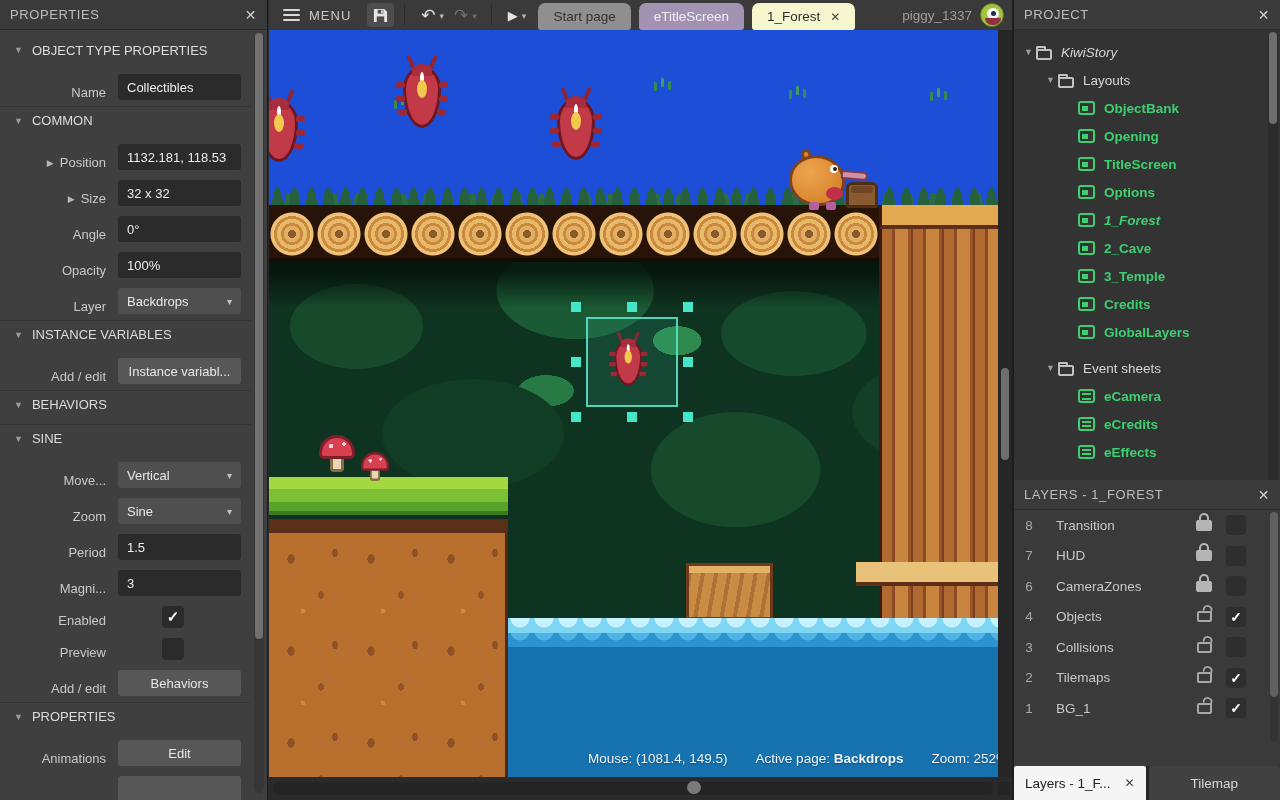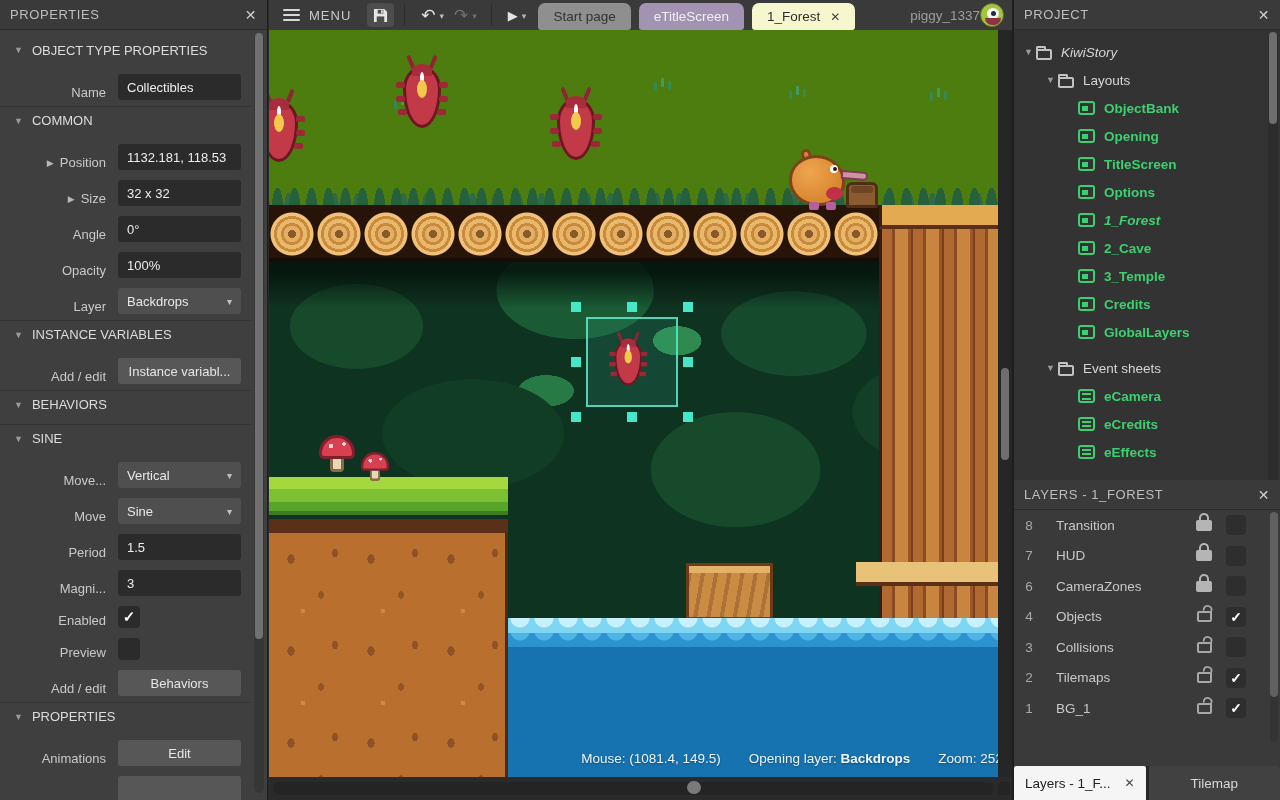--- a/index.html
+++ b/index.html
@@ -13,21 +13,21 @@
   .pclose{margin-left:auto;color:#cfcfcf;font-size:14px;cursor:default;}
 
   
   .left-panel{position:absolute;left:0;top:0;width:268px;height:800px;background:#3f3f3f;
               border-right:1px solid #1d1d1d;overflow:hidden;}
   .left-panel .body{position:relative;padding-right:16px;}
   .psec{margin-top:6px;height:28px;display:flex;align-items:center;gap:9px;padding-left:14px;
         color:#dcdcdc;font-size:13px;border-top:1px solid #343434;}
   .psec .tri{color:#9a9a9a;font-size:9px;}
   .prow{height:36px;display:flex;align-items:flex-end;padding-right:10px;margin-left:12px;}
-  .prow.short{height:32px;}
+  .prow.short{height:32px;gap:44px;}
   .plabel{width:106px;flex:none;display:flex;justify-content:flex-end;align-items:center;gap:6px;
           color:#c9c9c9;font-size:13px;padding-right:12px;}
   .rexp{color:#b8b8b8;font-size:9px;}
   .pfield{flex:1;height:26px;background:#2b2b2b;border-radius:3px;color:#ededed;font-size:13px;
           display:flex;align-items:center;padding:0 9px;overflow:hidden;white-space:nowrap;}
   .pfield.drop{background:#4f4f4f;justify-content:space-between;color:#e8e8e8;}
   .drop .dcaret{color:#c2c2c2;font-size:10px;}
   .pbtn{flex:1;height:26px;background:#575757;border-radius:3px;color:#e6e6e6;font-size:13px;
         display:flex;align-items:center;justify-content:center;overflow:hidden;white-space:nowrap;}
   .pcheck{width:22px;height:22px;background:#2b2b2b;border-radius:4px;display:flex;align-items:center;
@@ -48,29 +48,29 @@
   .ticon.play{font-size:13px;}
   .tcaret{color:#b5b5b5;font-size:9px;margin:2px 4px 0 2px;}
   .disabled{color:#707070!important;}
   .tabs{display:flex;gap:8px;margin-left:8px;height:30px;align-items:flex-end;}
   .ttab{height:27px;border-radius:7px 7px 3px 3px;display:flex;align-items:center;gap:10px;
         padding:0 15px;font-size:13.5px;}
   .ttab.gray{background:#8f8f8f;color:#333;}
   .ttab.purple{background:#a293b2;color:#f2eef6;}
   .ttab.active{background:#f6f6cf;color:#2e2e2e;}
   .ttab .tclose{font-size:12px;color:#444;}
-  .tb-right{margin-left:auto;display:flex;align-items:center;gap:0;padding-right:8px;}
+  .tb-right{margin-left:auto;display:flex;align-items:center;gap:8px;padding-right:8px;}
   .username{color:#9e9e9e;font-size:13.5px;}
   .avatar{width:24px;height:24px;border-radius:50%;background:#a3c43e;position:relative;overflow:hidden;border:1px solid #5d7423;}
   .avatar .eye{position:absolute;top:4px;left:6px;width:12px;height:11px;background:#f4f4f4;border-radius:50%;}
   .avatar .pupil{position:absolute;top:7px;left:10px;width:5px;height:5px;background:#203040;border-radius:50%;}
   .avatar .mouth{position:absolute;bottom:1px;left:4px;width:16px;height:7px;background:#8e3340;border-radius:0 0 8px 8px;}
 
   
-  .canvas{position:absolute;left:0;top:30px;width:873px;height:747px;overflow:hidden;background:#4d7c0f;}
+  .canvas{position:absolute;left:0;top:30px;width:873px;height:747px;overflow:hidden;background:#1d4ed8;}
   .speck, .speck2{position:absolute;width:3px;height:9px;background:#3f9c5c;border-radius:1px;}
   .speck2{box-shadow:7px 3px 0 #358a52, -7px 4px 0 #358a52;}
   .tufts{position:absolute;left:0;top:131px;width:100%;height:45px;
          background:radial-gradient(9px 30px at 50% 100%, #27603d 60%, rgba(0,0,0,0) 61%) repeat-x,
                     radial-gradient(7px 22px at 50% 100%, #2c6b44 60%, rgba(0,0,0,0) 61%) repeat-x;
          background-size:17px 45px, 23px 36px;background-position:bottom left, 8px bottom;}
   .jungle{position:absolute;left:0;top:232px;width:729px;height:358px;background-color:#0f3321;
     background-image:
       linear-gradient(180deg, rgba(5,18,11,.85) 0 10px, rgba(5,18,11,0) 46px),
       radial-gradient(110px 70px at 12% 18%, #164a2b 0 60%, rgba(0,0,0,0) 61%),
@@ -280,21 +280,21 @@
         <span>SINE</span>
       </div>
       <div class="prow">
         <span class="plabel">Move...</span>
         <div class="pfield drop">
           <span>Vertical</span>
           <span class="dcaret">▾</span>
         </div>
       </div>
       <div class="prow">
-        <span class="plabel">Move</span>
+        <span class="plabel">Zoom</span>
         <div class="pfield drop">
           <span>Sine</span>
           <span class="dcaret">▾</span>
         </div>
       </div>
       <div class="prow">
         <span class="plabel">Period</span>
         <div class="pfield">1.5</div>
       </div>
       <div class="prow">
@@ -466,21 +466,21 @@
             <span class="bhead"></span>
           <span class="shine"></span>
           <span class="bleg"></span>
             <span class="bleg r"></span>
         </div>
       </div>
 
       <div class="status">
         <span>Mouse: (1081.4, 149.5)</span>
         <span>
-          <span>Opening layer: </span><b>Backdrops</b>
+          <span>Active page: </span><b>Backdrops</b>
         </span>
         <span>Zoom: 252%</span>
       </div>
     </div>
 
     <div class="cvs-vscroll">
       <div class="thumb"></div>
     </div>
     <div class="cvs-hscroll">
       <div class="track"></div>

